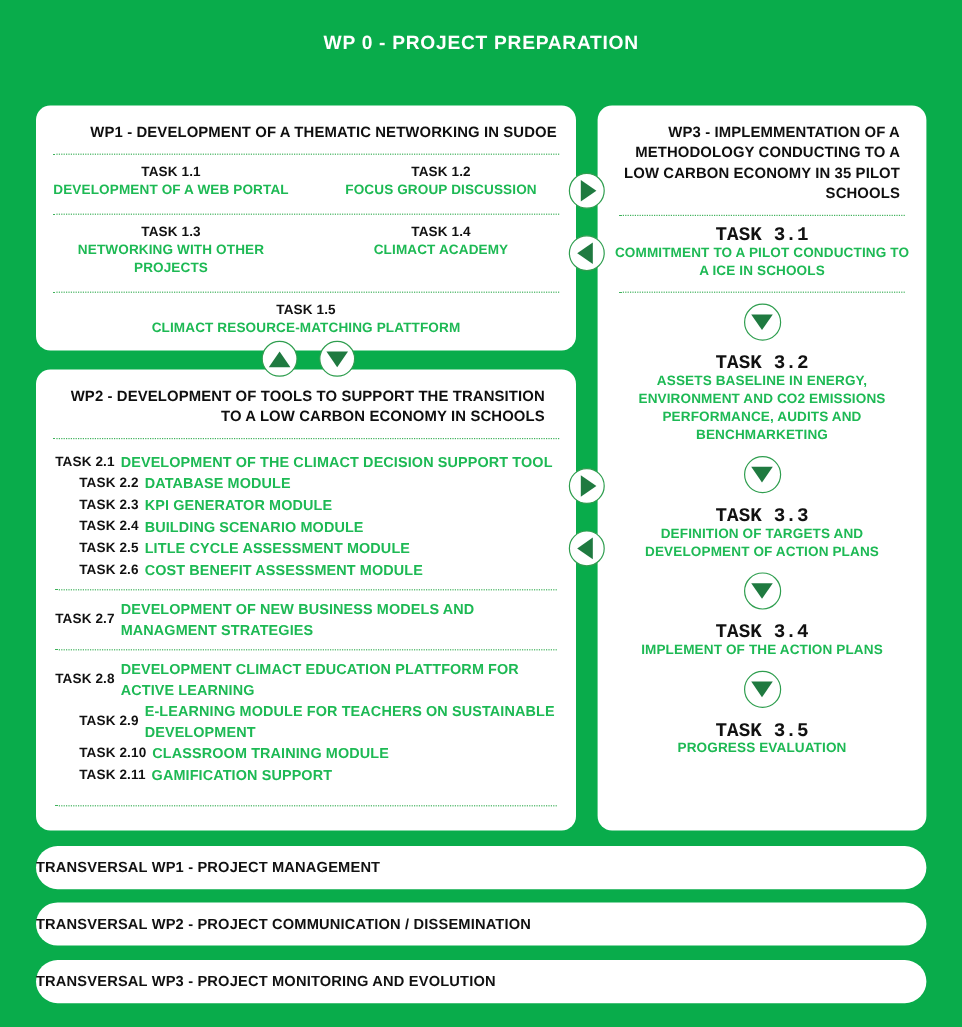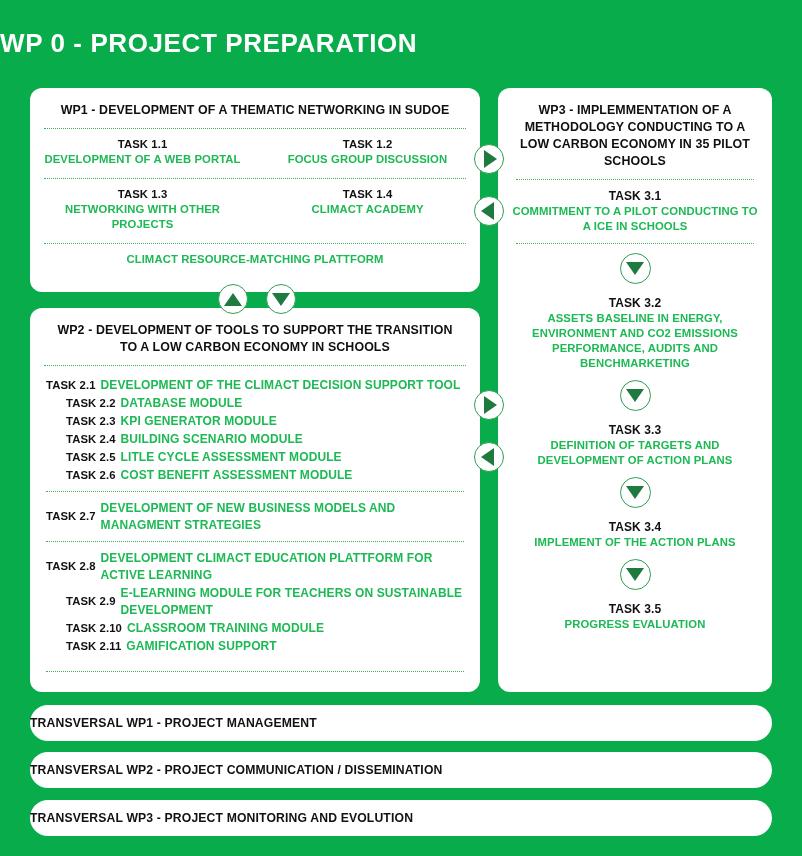--- a/index.html
+++ b/index.html
@@ -7,39 +7,39 @@
     width: 802px; height: 856px;
     background: #09AC4B;
     font-family: "Liberation Sans", sans-serif;
     overflow: hidden;
   }
   .page { position: relative; width: 802px; height: 856px; background: #09AC4B; }
 
   
   .main-title {
     position: absolute; top: 28px; left: 0; width: 802px;
-    text-align: left;
+    text-align: center;
     color: #ffffff;
-    font-size: 26px;
+    font-size: 16px;
     font-weight: bold;
     letter-spacing: 0.6px;
   }
 
   
   .card {
     position: absolute;
     background: #ffffff;
     border-radius: 12px;
   }
   #wp1-card { left: 30px;  top: 88px;  width: 450px; height: 204px; }
   #wp2-card { left: 30px;  top: 308px; width: 450px; height: 384px; }
   #wp3-card { left: 498px; top: 88px;  width: 274px; height: 604px; }
 
   .card-title {
-    text-align: center;
+    text-align: right;
     color: #0f0f0f;
     font-weight: bold;
     font-size: 12.4px;
     line-height: 17px;
     letter-spacing: 0.1px;
   }
   #wp1-card .card-title { padding: 14px 16px 0 16px; }
   #wp2-card .card-title { padding: 14px 26px 0 26px; }
   #wp3-card .card-title { padding: 14px 22px 0 22px; }
 
@@ -84,21 +84,21 @@
     letter-spacing: 0.1px;
   }
   .wp2-gap { height: 9px; }
   .wp2-sep { border-top: 1.6px dotted #3FB15B; margin: 7px 0 7px 0; height: 1px; }
 
   
   .wp3-flow { padding: 0 14px; }
   .wp3-task { text-align: center; padding-top: 9px; }
   .wp3-num {
     display: block; color: #111111; font-weight: bold;
-    font-size: 12px; line-height: 15px; letter-spacing: 0.1px;
+    font-size: 16px; line-height: 15px; letter-spacing: 0.1px; font-family: Liberation Mono, monospace;
   }
   .wp3-name {
     display: block; color: #1DB954; font-weight: bold;
     font-size: 11.3px; line-height: 15px; letter-spacing: 0.1px;
   }
   .wp3-arrow { display: flex; justify-content: center; padding: 9px 0 3px 0; }
 
   
   .circ-out {
     width: 31px; height: 31px; border-radius: 50%;
@@ -201,20 +201,21 @@
       <div class="task-cell">
         <span class="t-num">TASK 1.4</span>
         <span class="t-name">CLIMACT ACADEMY</span>
       </div>
     </div>
 
     <div class="sep"></div>
 
     <div class="task-row">
       <div class="task-cell full">
+        <span class="t-num">TASK 1.5</span>
         <span class="t-name">CLIMACT RESOURCE-MATCHING PLATTFORM</span>
       </div>
     </div>
   </div>
 
   <div class="card" id="wp2-card">
     <div class="card-title">WP2 - DEVELOPMENT OF TOOLS TO SUPPORT THE TRANSITION TO A LOW CARBON ECONOMY IN SCHOOLS</div>
     <div class="sep"></div>
 
     <div class="wp2-list">

